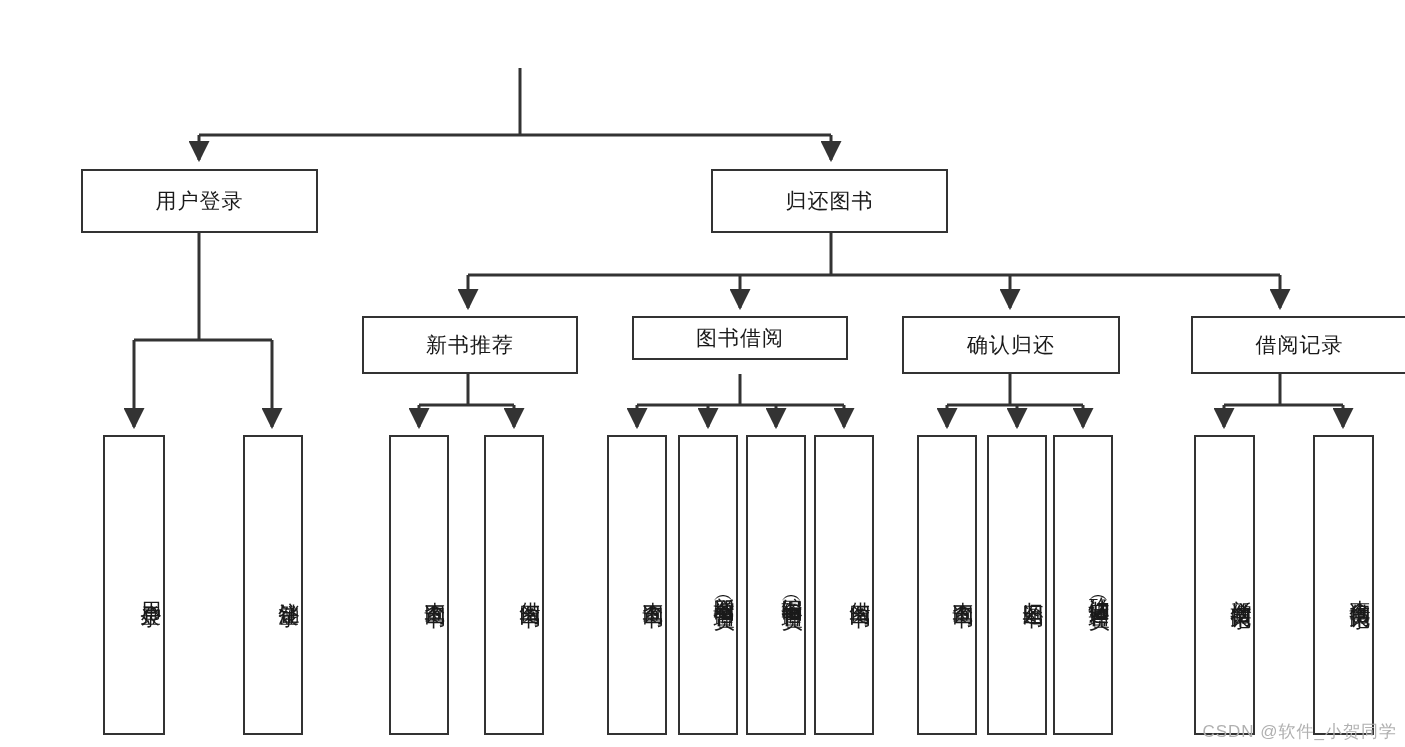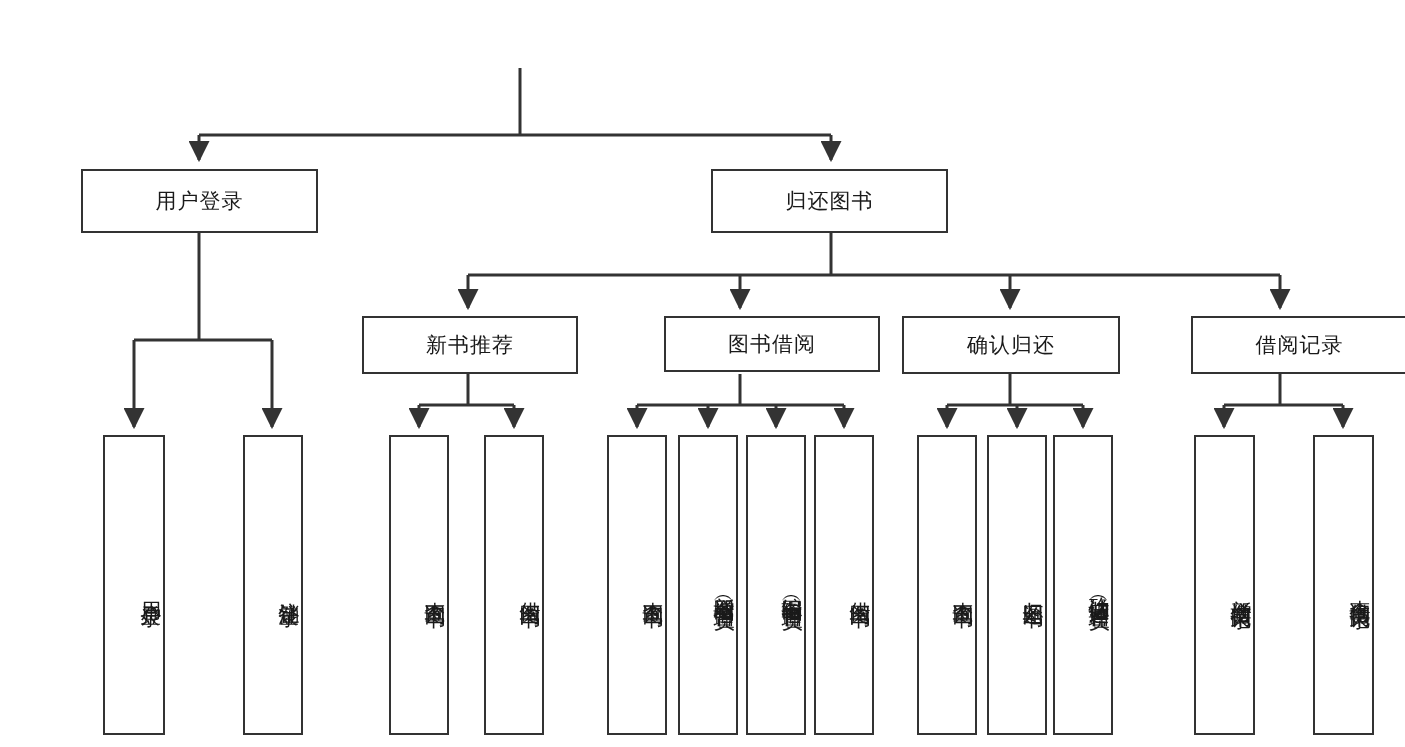--- a/index.html
+++ b/index.html
@@ -126,21 +126,21 @@
         <span class="node-text">用户登录</span>
       </div>
       <div class="node horiz" style="left: 711px; top: 169px; width: 237px; height: 64px;">
         <span class="node-text">归还图书</span>
       </div>
     </div>
   <div id="level3">
       <div class="node horiz" style="left: 362px; top: 316px; width: 216px; height: 58px; text-align: right;">
         <span class="node-text">新书推荐</span>
       </div>
-      <div class="node horiz" style="left: 664px; top: 316px; width: 216px; height: 56px;">
+      <div class="node horiz" style="left: 632px; top: 316px; width: 216px; height: 44px;">
         <span class="node-text">图书借阅</span>
       </div>
       <div class="node horiz" style="left: 902px; top: 316px; width: 218px; height: 58px;">
         <span class="node-text">确认归还</span>
       </div>
       <div class="node horiz" style="left: 1171px; top: 316px; width: 217px; height: 58px; margin-left: 20px;">
         <span class="node-text">借阅记录</span>
       </div>
     </div>
   <div id="leaves">
@@ -178,13 +178,14 @@
         <span class="node-text">确认归还（管理员）</span>
       </div>
       <div class="node vert" style="left: 1194px; top: 435px; width: 61px; height: 300px;">
         <span class="node-text">新增借阅记录</span>
       </div>
       <div class="node vert" style="left: 1313px; top: 435px; width: 61px; height: 300px;">
         <span class="node-text">查询借阅记录</span>
       </div>
     </div>
 
+  <div class="watermark">CSDN @软件_小贺同学</div>
 </div>
 
 </body></html>

